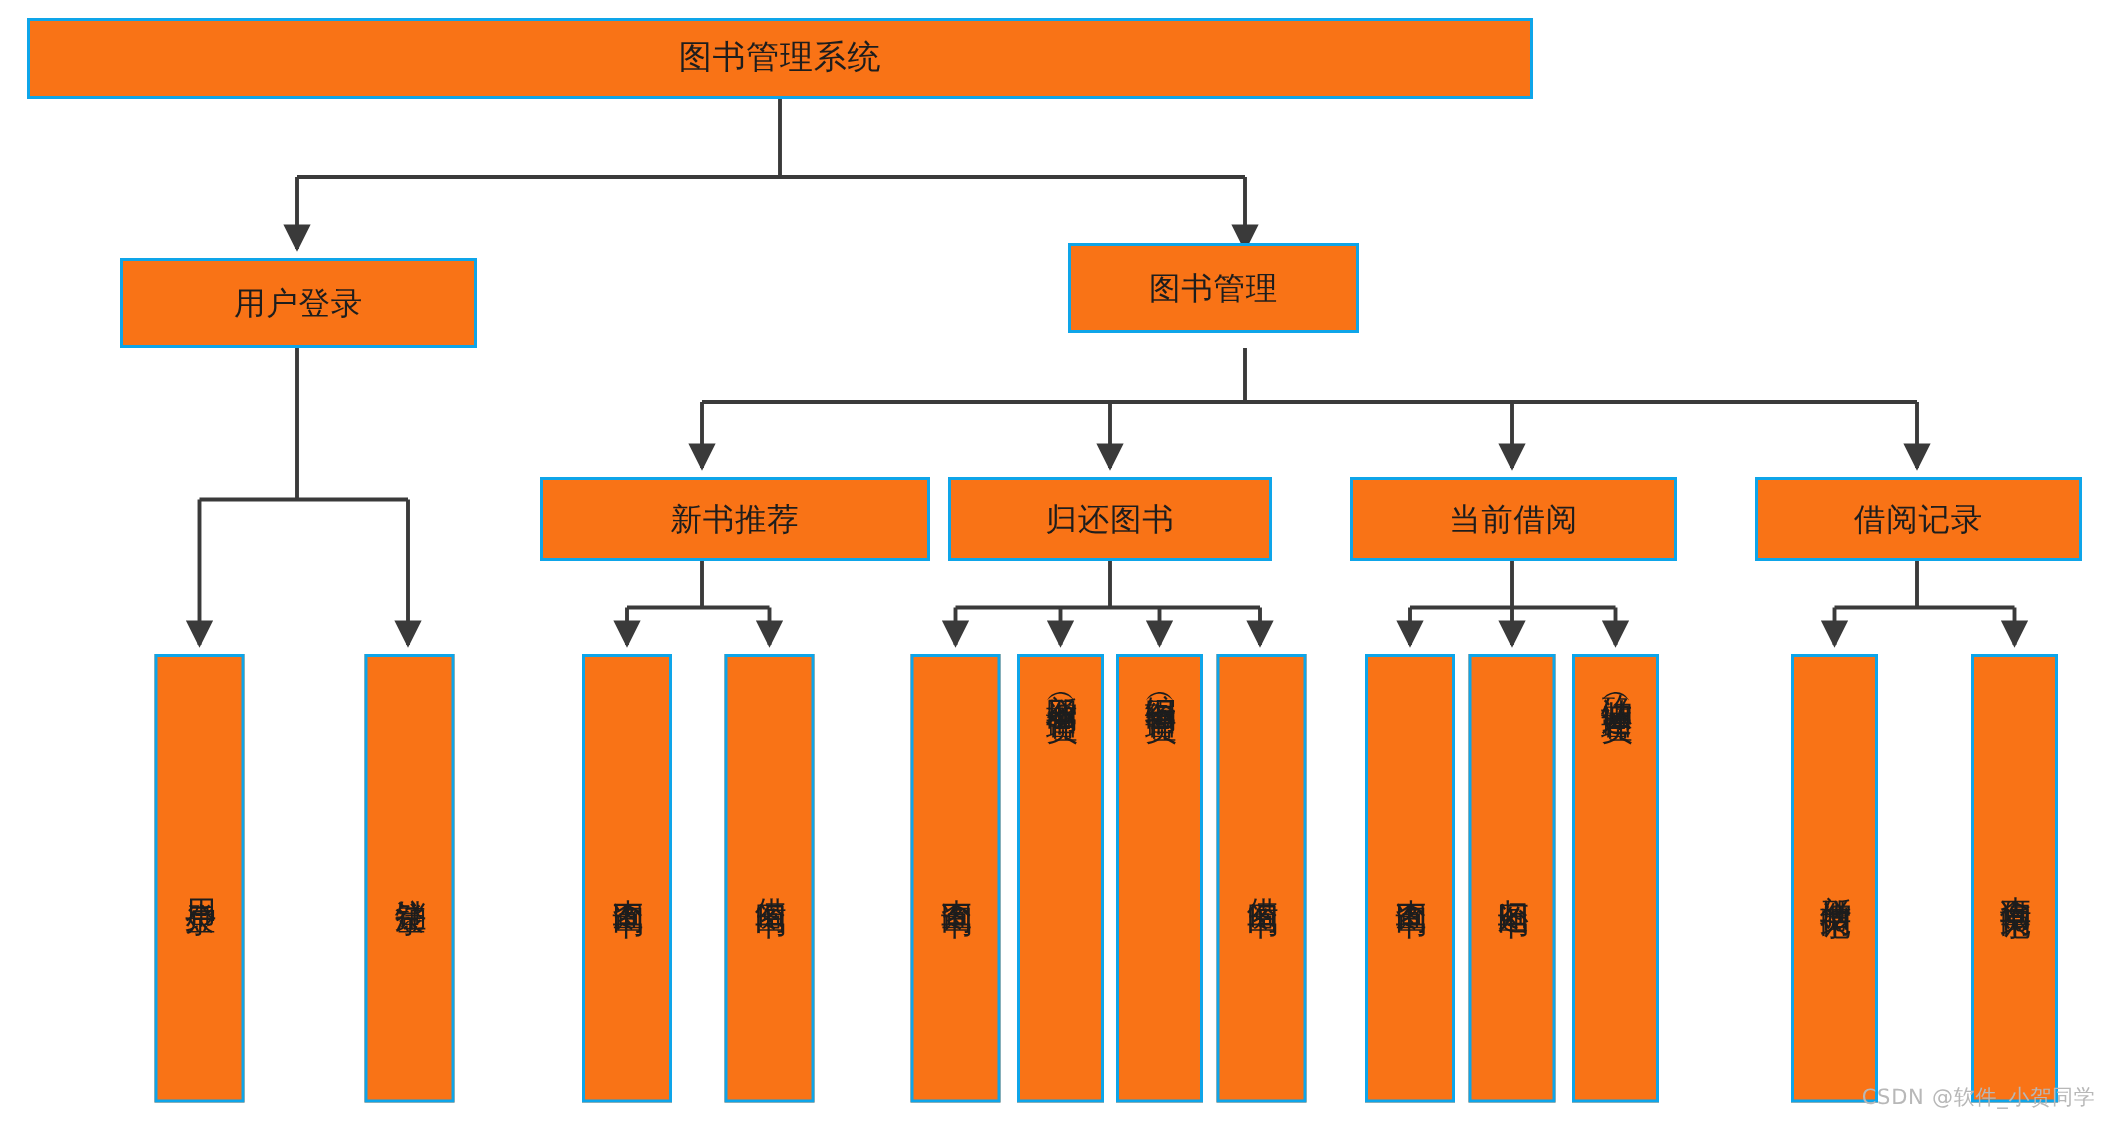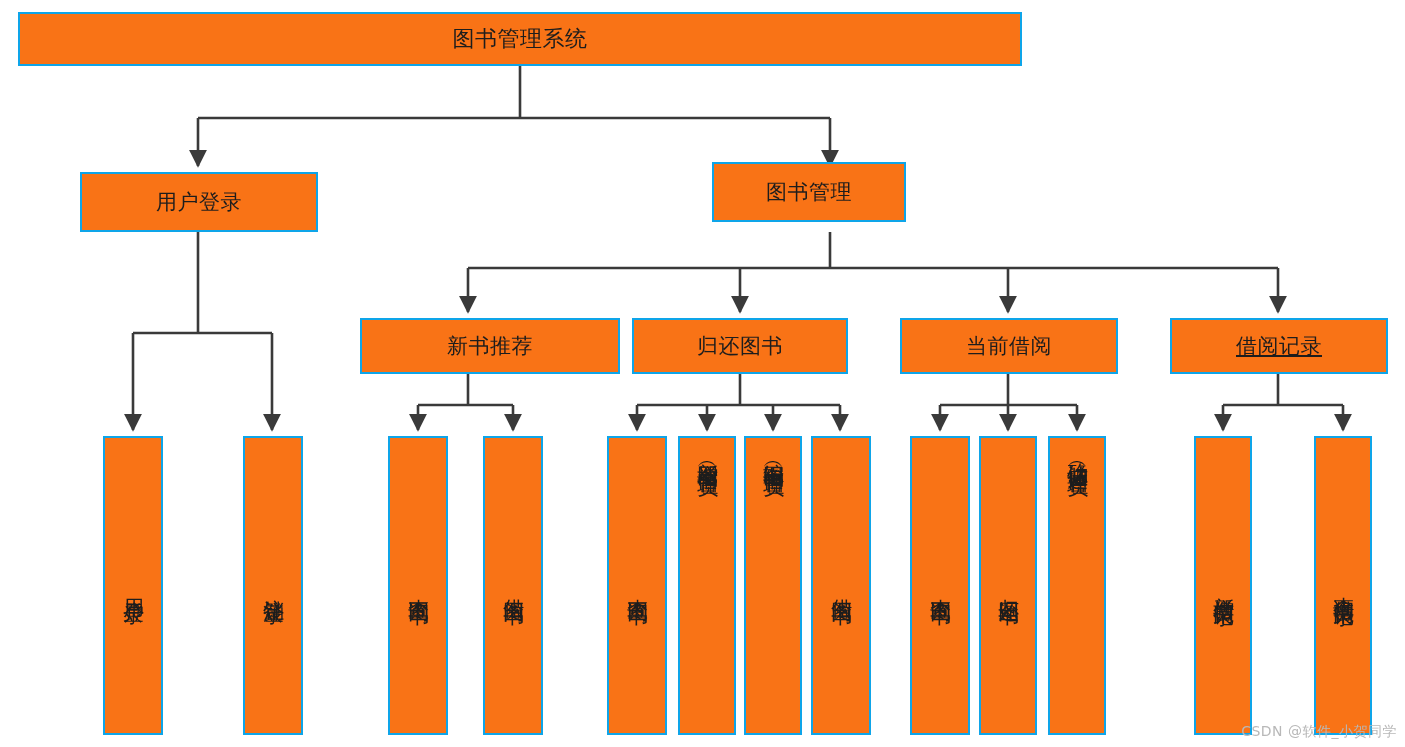--- a/index.html
+++ b/index.html
@@ -150,21 +150,21 @@
   </div>
 
   <div class="node node-branch" style="left:632px; top:318px; width:216px; height:56px;">
     <span class="label">归还图书</span>
   </div>
 
   <div class="node node-branch" style="left:900px; top:318px; width:218px; height:56px;">
     <span class="label">当前借阅</span>
   </div>
 
-  <div class="node node-branch" style="left:1170px; top:318px; width:218px; height:56px;text-decoration:underline;">
+  <div class="node node-branch" style="left:1170px; top:318px; width:218px; height:56px;">
     <span class="label">借阅记录</span>
   </div>
 
   <div class="node node-leaf center-text" style="left:103px; top:436px; width:60px; height:299px;">
     <span class="label">用户登录</span>
   </div>
 
   <div class="node node-leaf center-text" style="left:243px; top:436px; width:60px; height:299px;">
     <span class="label">注销登录</span>
   </div>

